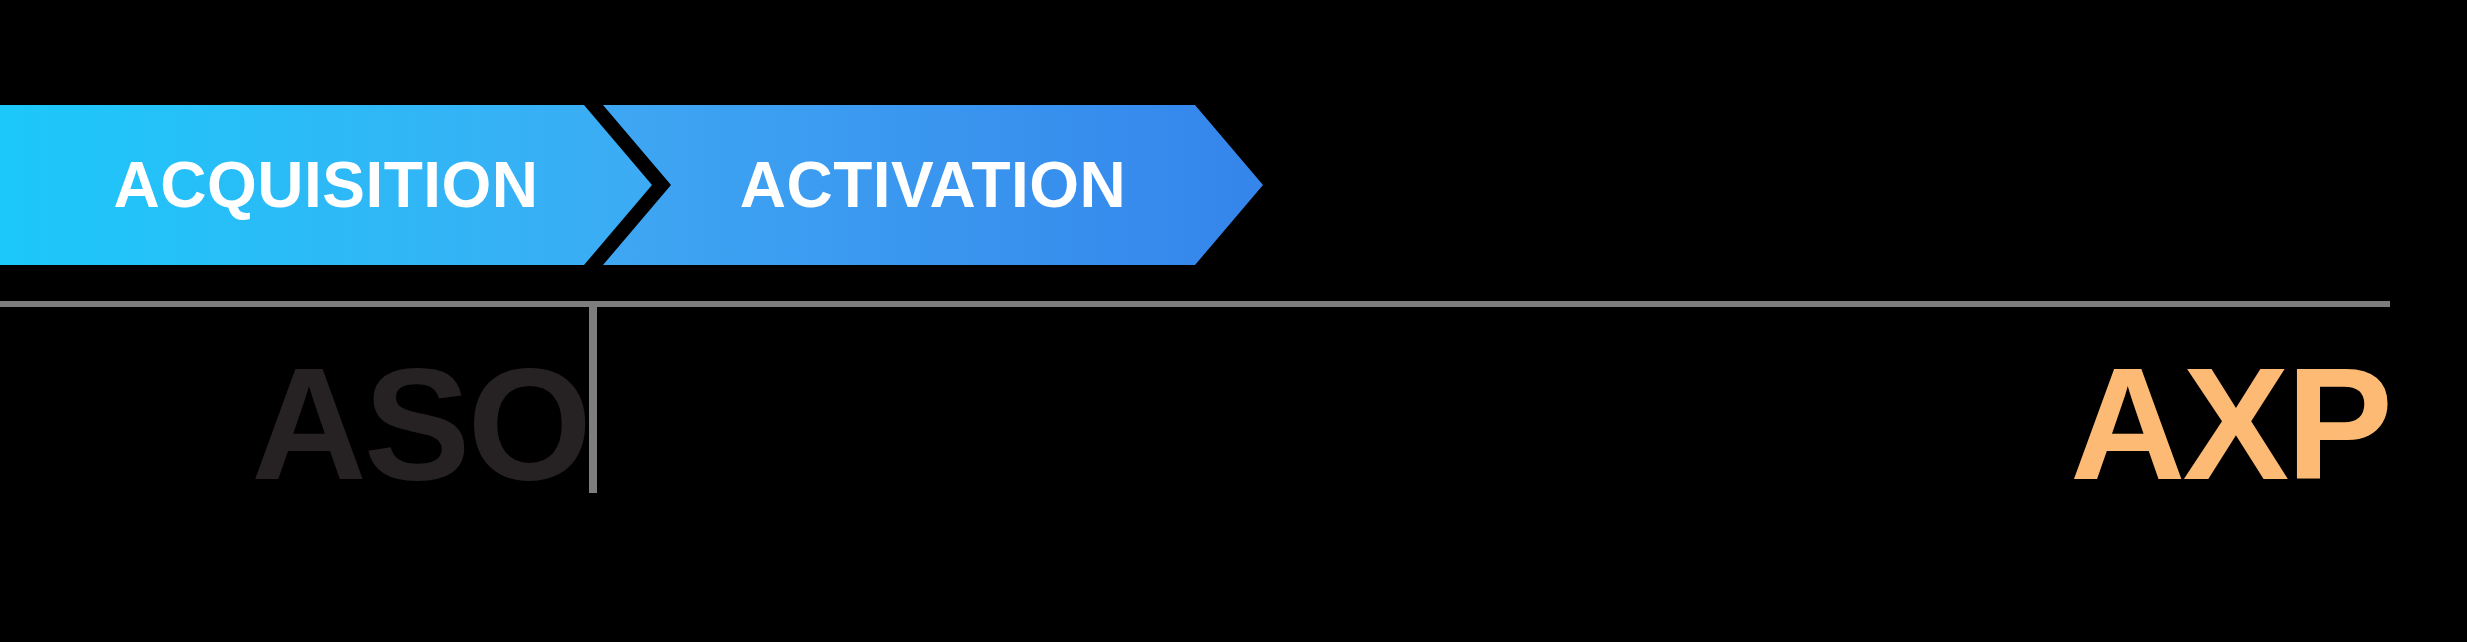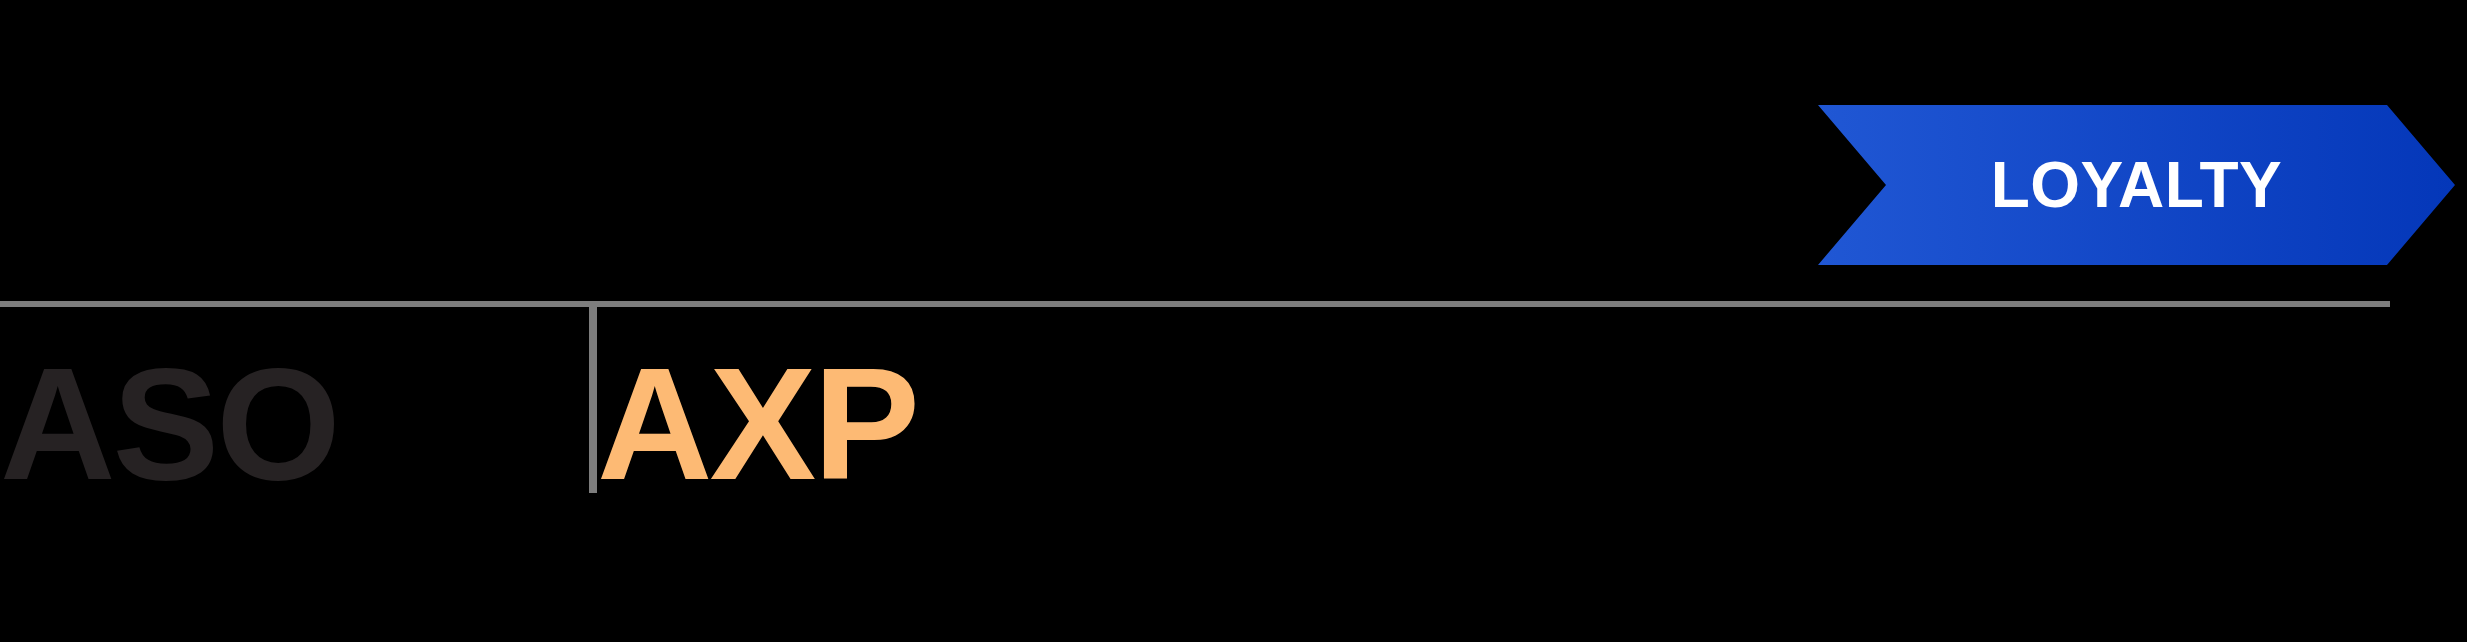--- a/index.html
+++ b/index.html
@@ -76,38 +76,41 @@
     height: 186px;
   }
   .zone-label {
     position: absolute;
     top: 344px;
     height: 160px;
     font-size: 160px;
     line-height: 160px;
     font-weight: bold;
     letter-spacing: -3px;
-    text-align: left;
+    text-align: right;
     white-space: nowrap;
   }
   .zone-label-left {
     left: 0;
     width: 589px;
   }
   .zone-label-right {
     left: 597px;
     width: 1793px;
   }
 </style>
 </head>
 <body style="background: rgb(0, 0, 0);">
 
 <div class="funnel-band">
-  <div class="stage stage-3" style="background: linear-gradient(90deg, rgb(32, 87, 212), rgb(4, 55, 185));">
-    <span class="stage-label" style="color: rgb(255, 255, 255);">LOYALTY</span>
+  <div class="stage stage-0" style="background: linear-gradient(90deg, rgb(28, 200, 250), rgb(63, 169, 243));">
+    <span class="stage-label" style="color: rgb(255, 255, 255);">ACQUISITION</span>
+  </div>
+  <div class="stage stage-1" style="background: linear-gradient(90deg, rgb(62, 167, 243), rgb(53, 133, 235));">
+    <span class="stage-label" style="color: rgb(255, 255, 255);">ACTIVATION</span>
   </div>
 </div>
 
 <div class="h-divider" style="background: rgb(125, 125, 125);"></div>
 <div class="v-divider" style="background: rgb(125, 125, 125);"></div>
 
 <div class="zone-label zone-label-left" style="color: rgb(38, 34, 35);">ASO</div>
 <div class="zone-label zone-label-right" style="color: #fdba74;">AXP</div>
 
 </body></html>

